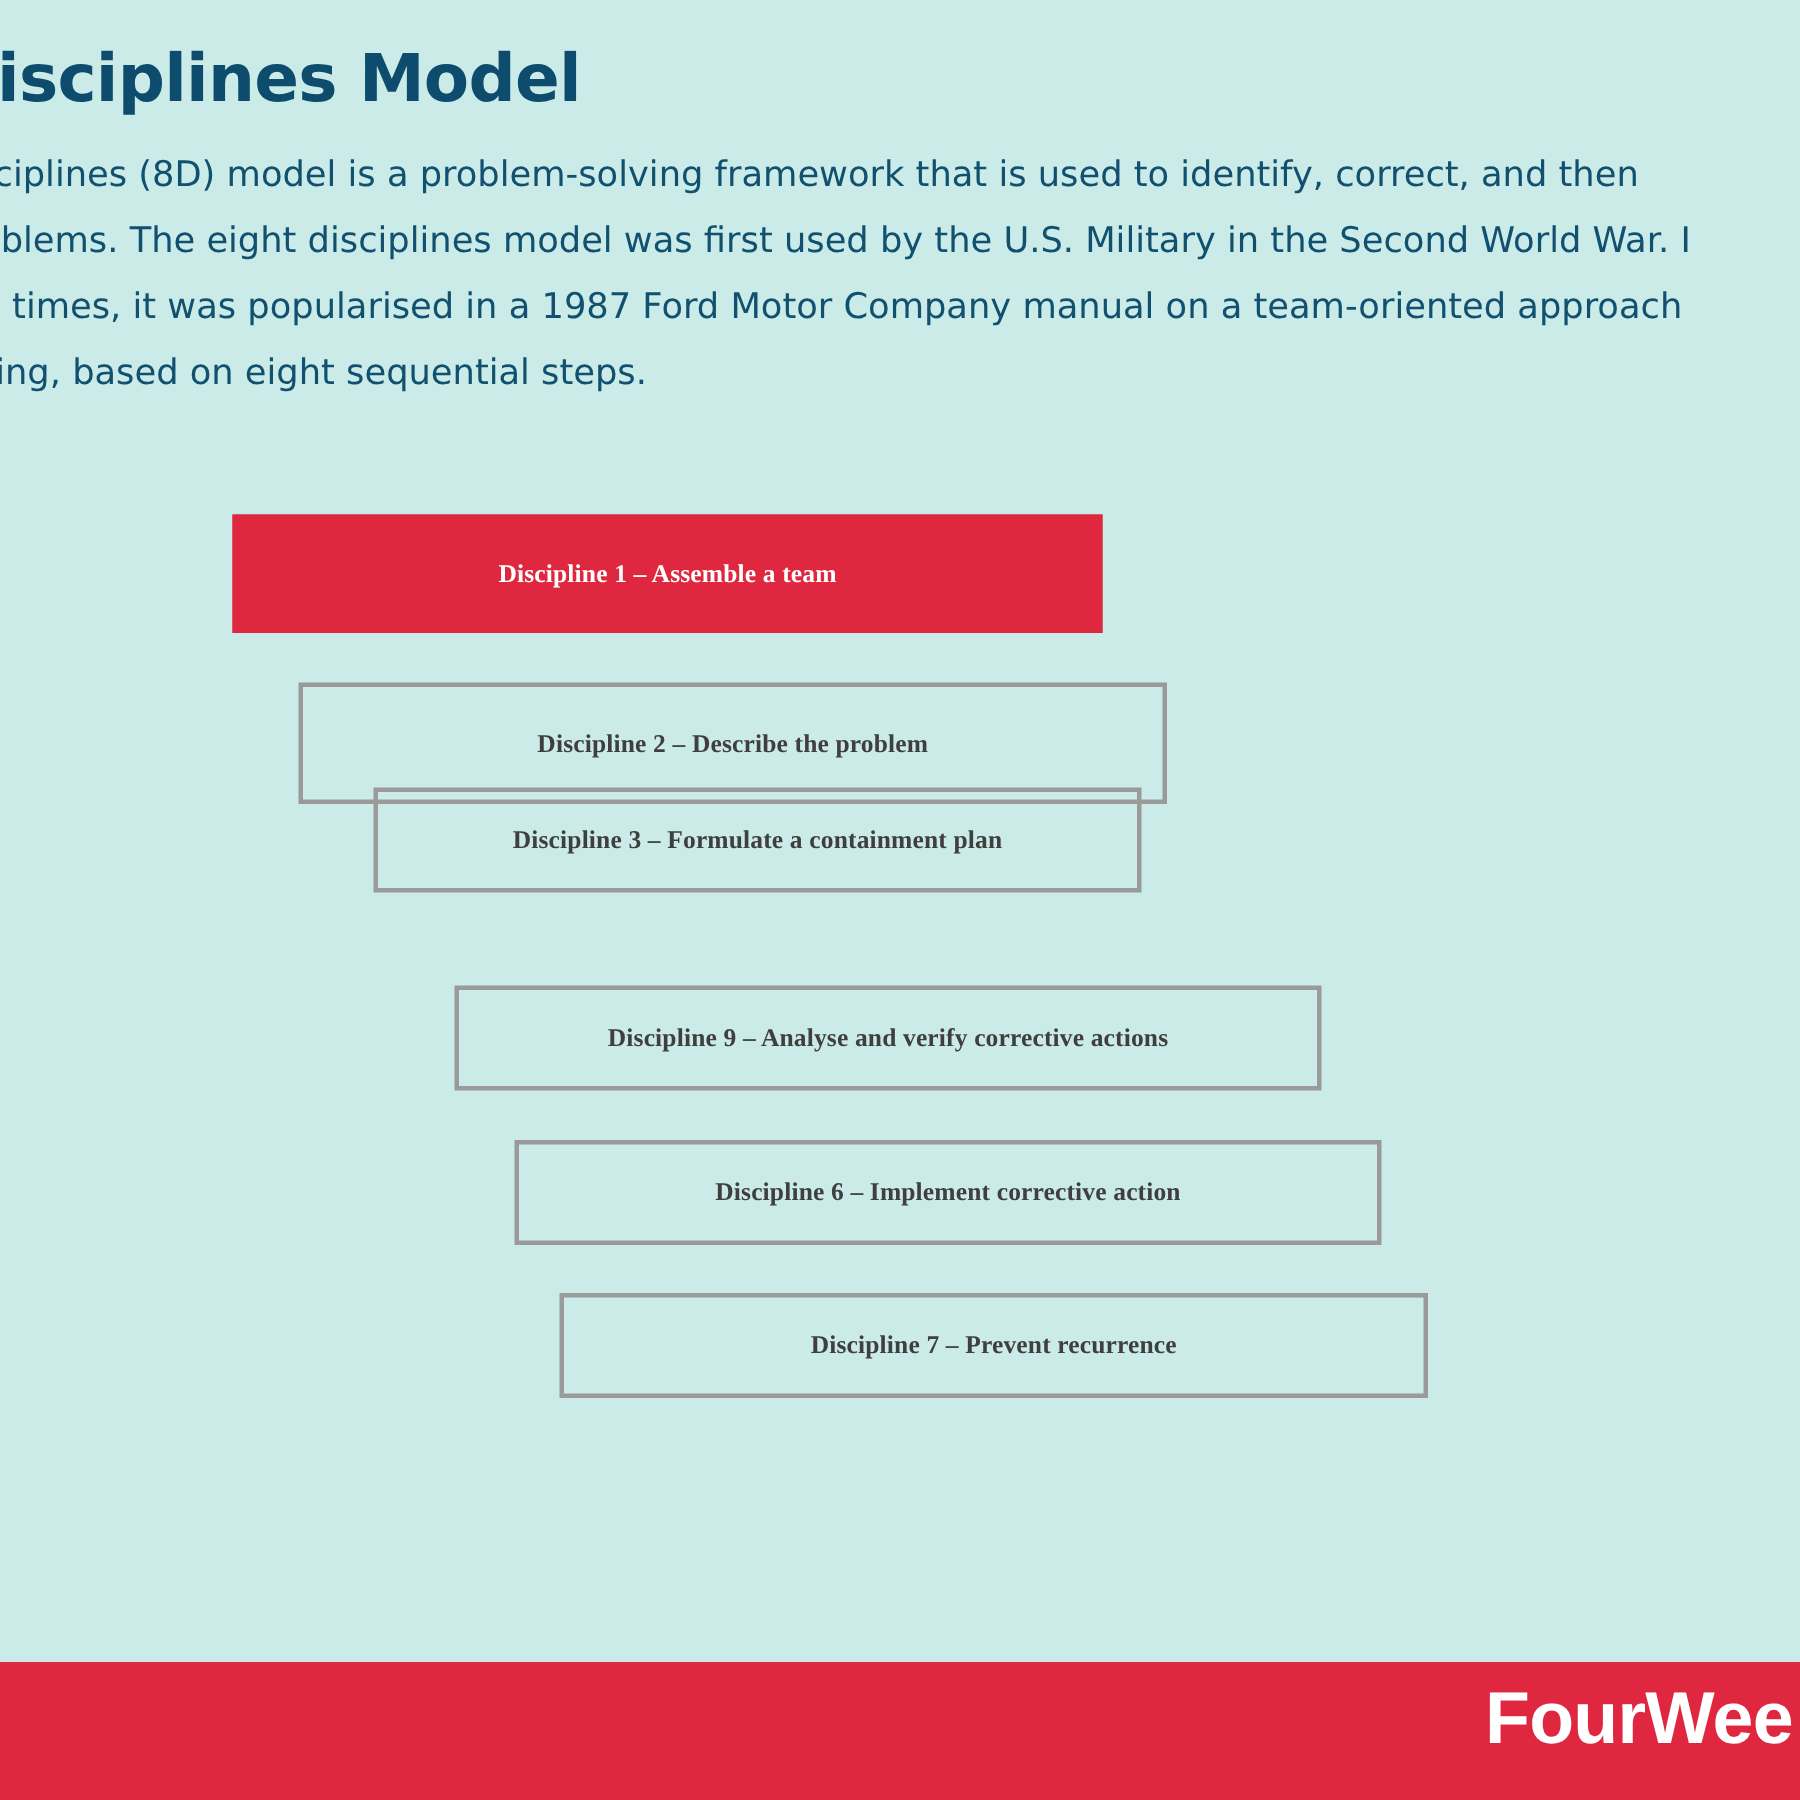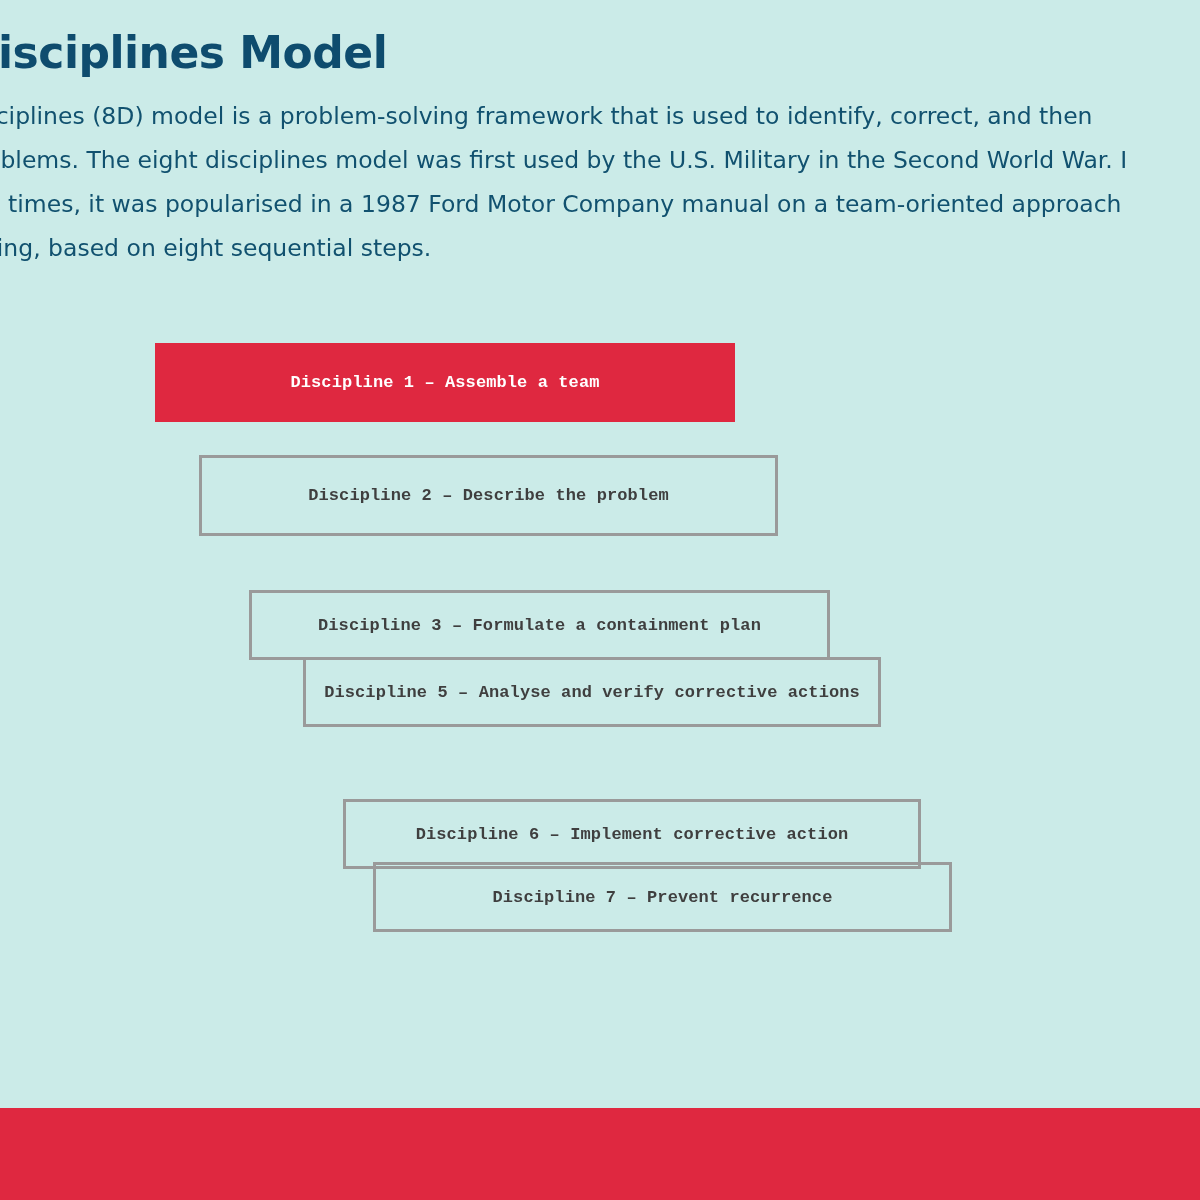--- a/index.html
+++ b/index.html
@@ -69,21 +69,21 @@
     width: 1200px;
     height: 1200px;
   }
 
   .step-box {
     position: absolute;
     box-sizing: border-box;
     display: flex;
     align-items: center;
     justify-content: center;
-    font-family: Liberation Mono, monospace;
+    font-family: Liberation Serif, serif;
     font-size: 17px;
     font-weight: 700;
     letter-spacing: 0.1px;
     text-align: right;
   }
 
   .step-box.filled-red {
     background: #df2840;
     border: 1px solid #df2840;
     color: #ffffff;
@@ -142,29 +142,30 @@
     </div>
   </div>
 
   <div id="steps">
       <div class="step-box filled-red" style="left: 155px; top: 343px; width: 580px; height: 79px;">
         <span class="step-label">Discipline 1 – Assemble a team</span>
       </div>
       <div class="step-box outlined" style="left: 199px; top: 455px; width: 579px; height: 81px;">
         <span class="step-label">Discipline 2 – Describe the problem</span>
       </div>
-      <div class="step-box outlined" style="left: 249px; top: 590px; width: 581px; height: 70px;">
+      <div class="step-box outlined" style="left: 249px; top: 525px; width: 512px; height: 70px;">
         <span class="step-label">Discipline 3 – Formulate a containment plan</span>
       </div>
       <div class="step-box outlined" style="left: 303px; top: 657px; width: 578px; height: 70px;">
-        <span class="step-label">Discipline 5 – Analyse and verify corrective actions</span>
+        <span class="step-label">Discipline 9 – Analyse and verify corrective actions</span>
       </div>
-      <div class="step-box outlined" style="left: 343px; top: 760px; width: 578px; height: 70px; margin-top: 39px;">
+      <div class="step-box outlined" style="left: 343px; top: 760px; width: 578px; height: 70px;">
         <span class="step-label">Discipline 6 – Implement corrective action</span>
       </div>
       <div class="step-box outlined" style="left: 373px; top: 862px; width: 579px; height: 70px;">
         <span class="step-label">Discipline 7 – Prevent recurrence</span>
       </div>
     </div>
 
   <div class="footer-band"></div>
+  <div class="footer-logo">FourWee</div>
 
 </div>
 
 </body></html>

